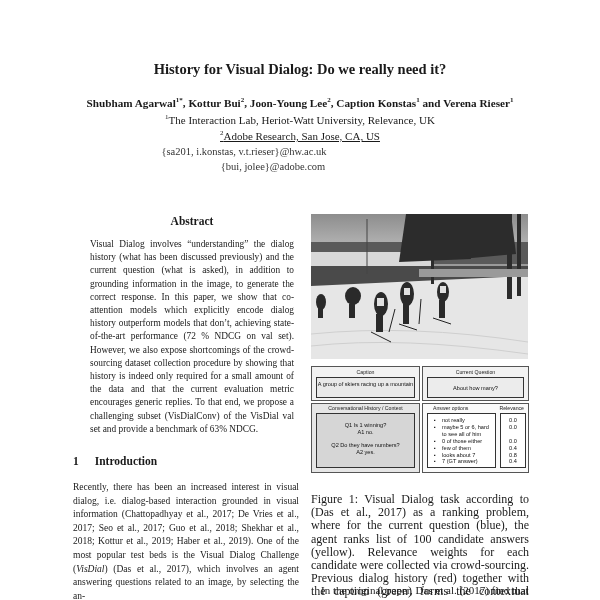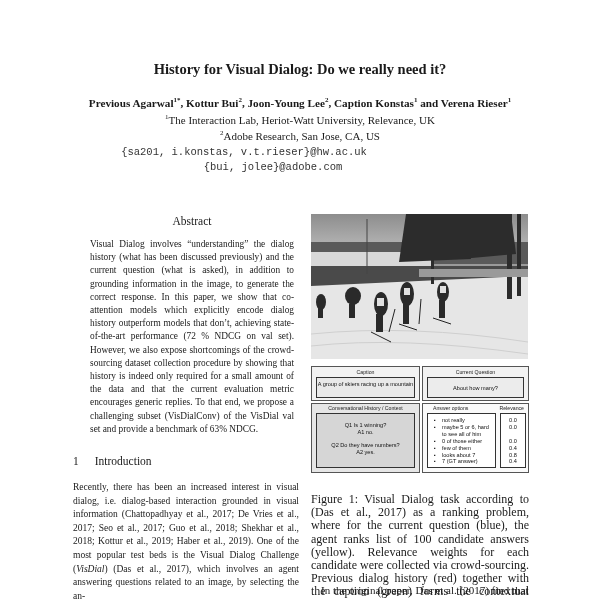--- a/index.html
+++ b/index.html
@@ -5,49 +5,49 @@
   html, body { margin: 0; padding: 0; background: #ffffff; }
   body { width: 600px; height: 600px; position: relative; overflow: hidden;
          font-family: "Liberation Serif", "DejaVu Serif", serif; color: #1a1a1a; }
   .abs { position: absolute; }
   .title { left: 0; width: 600px; top: 61px; text-align: center; font-weight: bold; font-size: 14.5px; }
   .authors { left: 0; width: 600px; top: 96px; text-align: center; font-weight: bold; font-size: 11.2px; }
   .authors sup { font-size: 7px; }
   .aff { left: 0; width: 600px; text-align: center; font-size: 11px; }
   .aff sup { font-size: 7px; }
   .email { left: 0; width: 488px; text-align: center; font-size: 10.5px;
-           font-family: Liberation Mono, monospace; color: #333; }
-  .abstract-title { left: 90px; width: 204px; top: 215px; text-align: center; font-weight: normal; font-size: 11.5px; }
+           font-family: Liberation Serif, serif; color: #333; }
+  .abstract-title { left: 90px; width: 204px; top: 215px; text-align: center; font-weight: bold; font-size: 11.5px; }
   .abstract-text { left: 90px; width: 204px; top: 238px; font-size: 9.35px; line-height: 13.2px; text-align: justify; }
-  .sec-title { left: 73px; top: 455px; font-weight: normal; font-size: 11.5px; }
+  .sec-title { left: 73px; top: 455px; font-weight: bold; font-size: 11.5px; }
   .sec-title span.num { margin-right: 16px; }
   .intro-text { left: 73px; width: 226px; top: 481px; font-size: 9.5px; line-height: 13.6px; text-align: justify; }
   .photo { left: 311px; top: 214px; width: 217px; height: 145px; overflow: hidden; background: #9a9a9a; }
   .panel { background: #f2f2f2; border: 1px solid #555; box-sizing: border-box; }
   .panel-head { font-family: "Liberation Sans", "DejaVu Sans", sans-serif; font-size: 5.2px; text-align: center; color: #222; }
   .inner { position: absolute; border: 1px solid #333; box-sizing: border-box;
            font-family: "Liberation Sans", "DejaVu Sans", sans-serif; font-size: 5.6px; color: #111; }
   .caption-text { left: 311px; width: 218px; top: 493px; font-size: 12px; line-height: 13.2px; text-align: justify; }
   .para { left: 311px; width: 218px; top: 584px; font-size: 11px; text-indent: 10px; }
   ul.opts { list-style: none; margin: 0; padding: 3px 0 0 6px; }
   ul.opts li { line-height: 6.9px; position: relative; padding-left: 8px; }
   ul.opts li::before { content: "\25AA"; position: absolute; left: 0; font-size: 5px; }
   .rel-list div { line-height: 6.9px; text-align: center; }
 </style>
 </head>
 <body>
 
 <div class="abs title">History for Visual Dialog: Do we really need it?</div>
 
 <div class="abs authors">
-  <span><span>Previous Agarwal</span><sup>1*</sup></span><span>, </span><span><span>Kottur Bui</span><sup>2</sup></span><span>, </span><span><span>Joon-Young Lee</span><sup>2</sup></span><span>, </span><span><span>Caption Konstas</span><sup>1</sup></span><span> and </span><span><span>Verena Rieser</span><sup>1</sup></span>
+  <span><span>Shubham Agarwal</span><sup>1*</sup></span><span>, </span><span><span>Kottur Bui</span><sup>2</sup></span><span>, </span><span><span>Joon-Young Lee</span><sup>2</sup></span><span>, </span><span><span>Caption Konstas</span><sup>1</sup></span><span> and </span><span><span>Verena Rieser</span><sup>1</sup></span>
 </div>
 
 <div class="abs aff" style="top:113px;"><sup>1</sup><span>The Interaction Lab, Heriot-Watt University, Relevance, UK</span></div>
-<div class="abs aff" style="top:129px;"><sup>2</sup><span>Adobe Research, San Jose, CA, US</span></div>
+<div class="abs aff" style="top:129px;text-decoration:underline;"><sup>2</sup><span>Adobe Research, San Jose, CA, US</span></div>
 <div class="abs email" style="top:146px;">{sa201, i.konstas, v.t.rieser}@hw.ac.uk</div>
 <div class="abs email" style="top:161px;padding-left:29px;">{bui, jolee}@adobe.com</div>
 
 <div class="abs abstract-title">Abstract</div>
 <div class="abs abstract-text">Visual Dialog involves “understanding” the dialog history (what has been discussed previously) and the current question (what is asked), in addition to grounding information in the image, to generate the correct response. In this paper, we show that co-attention models which explicitly encode dialog history outperform models that don’t, achieving state-of-the-art performance (72 % NDCG on val set). However, we also expose shortcomings of the crowd-sourcing dataset collection procedure by showing that history is indeed only required for a small amount of the data and that the current evaluation metric encourages generic replies. To that end, we propose a challenging subset (VisDialConv) of the VisDial val set and provide a benchmark of 63% NDCG.</div>
 
 <div class="abs sec-title"><span class="num">1</span><span>Introduction</span></div>
 <div class="abs intro-text"><span>Recently, there has been an increased interest in visual dialog, i.e. dialog-based interaction grounded in visual information (Chattopadhyay et al., 2017; De Vries et al., 2017; Seo et al., 2017; Guo et al., 2018; Shekhar et al., 2018; Kottur et al., 2019; Haber et al., 2019). One of the most popular test beds is the Visual Dialog Challenge (</span><i>VisDial</i><span>) (Das et al., 2017), which involves an agent answering questions related to an image, by selecting the an-</span></div>
 
 <div class="abs photo">

